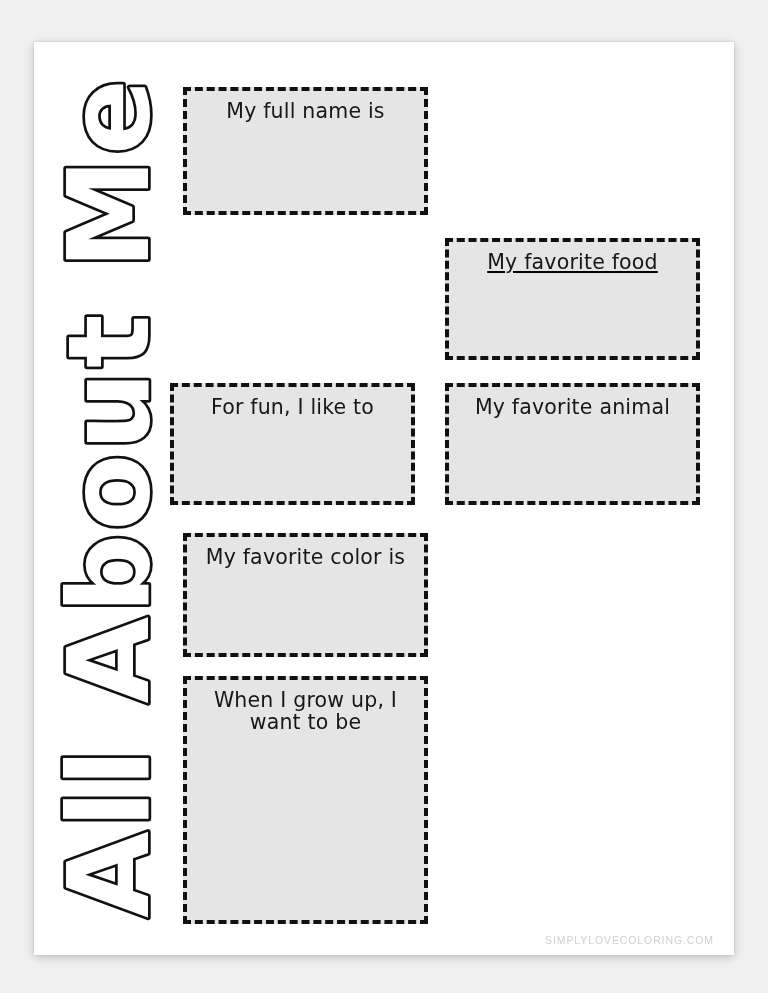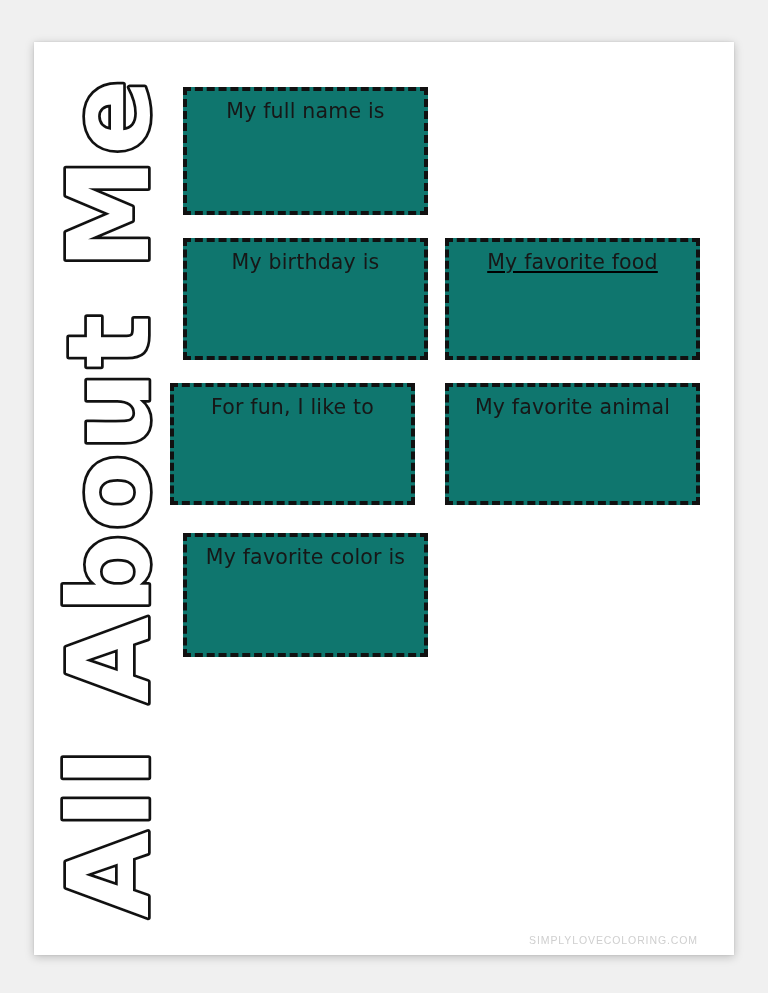--- a/index.html
+++ b/index.html
@@ -60,40 +60,40 @@
   .fields-area {
     position: absolute;
     left: 0;
     top: 0;
     width: 100%;
     height: 100%;
   }
   .field-box {
     position: absolute;
     box-sizing: border-box;
-    background: #0f766e;
+    background: #e5e5e5;
     border: 4px dashed #111111;
     padding: 9px 10px 0 10px;
     text-align: center;
   }
   .field-label {
     font-family: "DejaVu Sans", sans-serif;
     font-size: 20.5px;
     font-weight: 400;
     line-height: 1.08;
     color: #171717;
     letter-spacing: 0.2px;
     white-space: pre-line;
     display: block;
   }
 
   
   .footer-watermark {
     position: absolute;
-    right: 36px;
+    right: 20px;
     top: 892px;
     font-family: "Liberation Sans", sans-serif;
     font-size: 10.5px;
     letter-spacing: 0.9px;
     color: #cfcfcf;
     text-align: center;
     white-space: nowrap;
   }
 </style>
 </head>
@@ -109,39 +109,40 @@
     </svg>
   </div>
 
   <div class="fields-area">
 
     <div class="field-box" style="left:149px; top:45px; width:245px; height:128px;">
       <span class="field-label">My full name is</span>
     </div>
 
 
-    <div class="field-box" style="left:149px; top:196px; width:245px; height:122px;">
-      <span class="field-label">My birthday is</span>
-    </div>
 
     <div class="field-box" style="left:411px; top:196px; width:255px; height:122px;text-decoration:underline;">
       <span class="field-label">My favorite food</span>
     </div>
 
     <div class="field-box" style="left:136px; top:341px; width:245px; height:122px;">
       <span class="field-label">For fun, I like to</span>
     </div>
 
     <div class="field-box" style="left:149px; top:491px; width:245px; height:124px;">
       <span class="field-label">My favorite color is</span>
     </div>
 
     <div class="field-box" style="left:411px; top:341px; width:255px; height:122px;">
       <span class="field-label">My favorite animal</span>
     </div>
 
 
+    <div class="field-box" style="left:149px; top:634px; width:245px; height:248px;">
+      <span class="field-label">When I grow up, I
+want to be</span>
+    </div>
 
   </div>
 
   <div class="footer-watermark">SIMPLYLOVECOLORING.COM</div>
 
 </div>
 
 </body></html>

